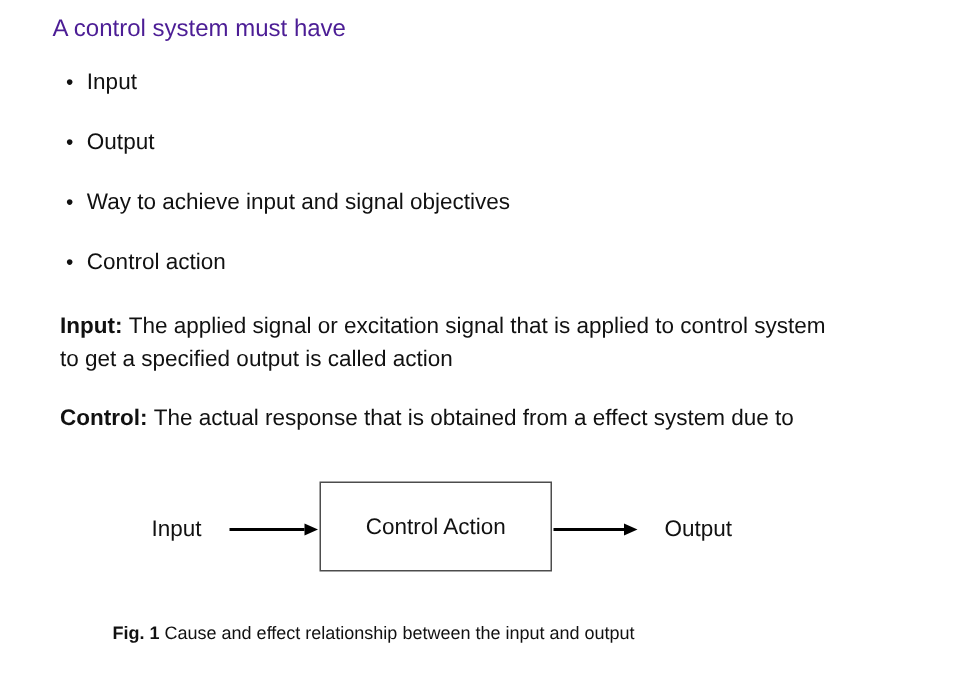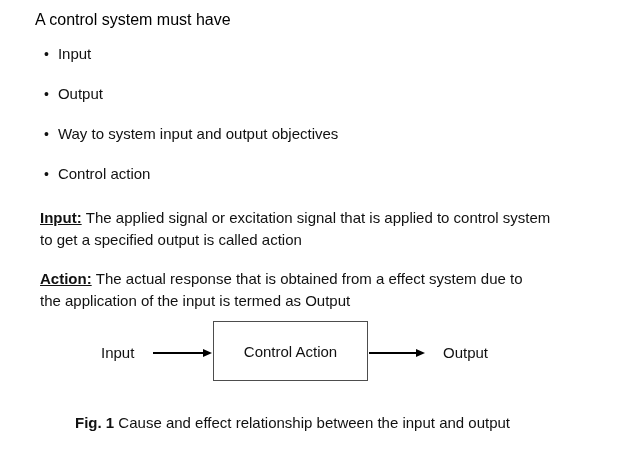--- a/index.html
+++ b/index.html
@@ -39,21 +39,21 @@
   .b3 { top: 165px; }
   .para {
     position: absolute;
     left: 40px;
     width: 596px;
     font-size: 15px;
     line-height: 22px;
   }
   .p0 { top: 207px; }
   .p1 { top: 268px; }
-  .para .plabel { font-weight: 700; text-decoration: underline; }
+  .para .plabel { font-weight: 700; }
   .para .ptext { margin-left: 0.28em; text-align: center; }
   .diagram-box {
     position: absolute;
     left: 213px;
     top: 321px;
     width: 155px;
     height: 60px;
     border: 1.5px solid #4d4d4d;
     box-sizing: border-box;
     display: flex;
@@ -87,55 +87,54 @@
     border-left: 9px solid #000000;
     border-top: 4px solid transparent;
     border-bottom: 4px solid transparent;
   }
   .arrow-in  { left: 153px; width: 50px; }
   .arrow-out { left: 369px; width: 47px; }
   .caption {
     position: absolute;
     left: 75px;
     top: 413px;
-    font-size: 15px;
+    font-size: 12px;
     line-height: 19px;
     white-space: nowrap;
   }
   .caption .clabel { font-weight: 700; }
   .caption .ctext { margin-left: 0.28em; }
 </style>
 </head>
 <body>
 
 <div class="slide">
 
-  <div class="title" style="color: #000000;">A control system must have</div>
+  <div class="title" style="color: #4c1d95;">A control system must have</div>
 
   <div class="bullet b0">
     <span class="dot"></span><span>Input</span>
   </div>
   <div class="bullet b1">
     <span class="dot"></span><span>Output</span>
   </div>
   <div class="bullet b2">
-    <span class="dot"></span><span>Way to system input and output objectives</span>
+    <span class="dot"></span><span>Way to achieve input and signal objectives</span>
   </div>
   <div class="bullet b3">
     <span class="dot"></span><span>Control action</span>
   </div>
 
   <div class="para p0">
     <span class="plabel">Input:</span><span class="ptext">The applied signal or excitation signal that is applied to control system</span>
     <div>to get a specified output is called action</div>
   </div>
 
   <div class="para p1">
-    <span class="plabel">Action:</span><span class="ptext">The actual response that is obtained from a effect system due to</span>
-    <div>the application of the input is termed as Output</div>
+    <span class="plabel">Control:</span><span class="ptext">The actual response that is obtained from a effect system due to</span>
   </div>
 
   <div class="dlabel dlabel-input">Input</div>
 
   <div class="arrow arrow-in" style="background: rgb(0, 0, 0);"></div>
 
   <div class="diagram-box" style="border-color: rgb(77, 77, 77);">
     <span>Control Action</span>
   </div>
 

